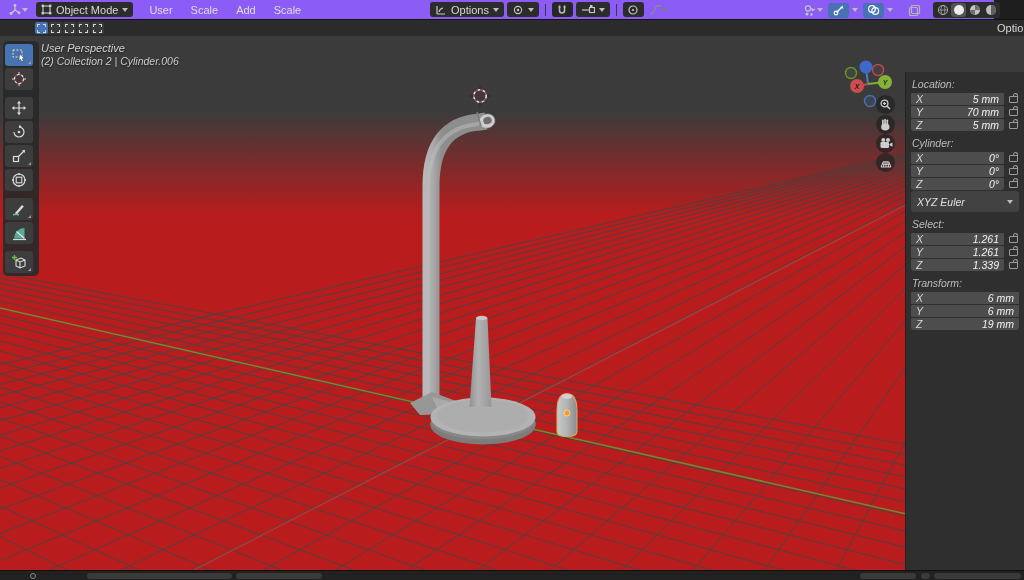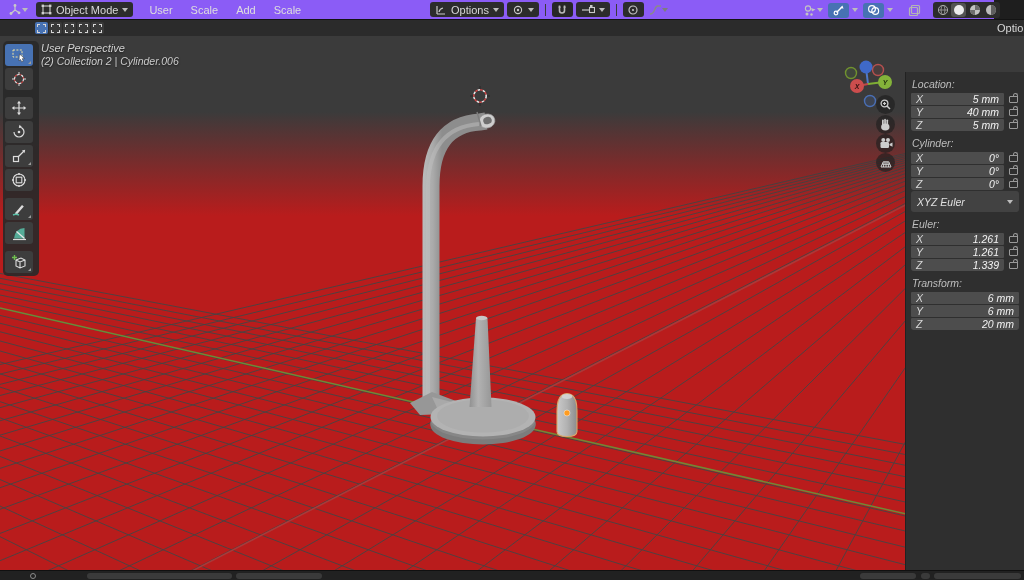--- a/index.html
+++ b/index.html
@@ -503,21 +503,21 @@
             <span class="ax">X</span>
             <span class="val">5 mm</span>
           </div>
           <span class="lockwrap">
               <span class="lock"></span>
             </span>
         </div>
         <div class="trow">
           <div class="axfield">
             <span class="ax">Y</span>
-            <span class="val">40 mm</span>
+            <span class="val">70 mm</span>
           </div>
           <span class="lockwrap">
               <span class="lock"></span>
             </span>
         </div>
         <div class="trow last">
           <div class="axfield">
             <span class="ax">Z</span>
             <span class="val">5 mm</span>
           </div>
@@ -553,21 +553,21 @@
           <span class="lockwrap">
               <span class="lock"></span>
             </span>
         </div>
 
         <div class="euler">
           <span>XYZ Euler</span>
           <span class="chev"></span>
         </div>
 
-        <div class="np-label">Euler:</div>
+        <div class="np-label">Select:</div>
         <div class="trow">
           <div class="axfield">
             <span class="ax">X</span>
             <span class="val">1.261</span>
           </div>
           <span class="lockwrap">
               <span class="lock"></span>
             </span>
         </div>
         <div class="trow">
@@ -598,21 +598,21 @@
         </div>
         <div class="trow">
           <div class="axfield">
             <span class="ax">Y</span>
             <span class="val">6 mm</span>
           </div>
         </div>
         <div class="trow last">
           <div class="axfield">
             <span class="ax">Z</span>
-            <span class="val">20 mm</span>
+            <span class="val">19 mm</span>
           </div>
         </div>
       </div>
     </div>
   </div>
 
   <div class="statusbar">
     <span class="sb-circle"></span>
     <span class="sb-pill" style="left:87px;width:145px;"></span>
     <span class="sb-pill" style="left:236px;width:86px;"></span>

